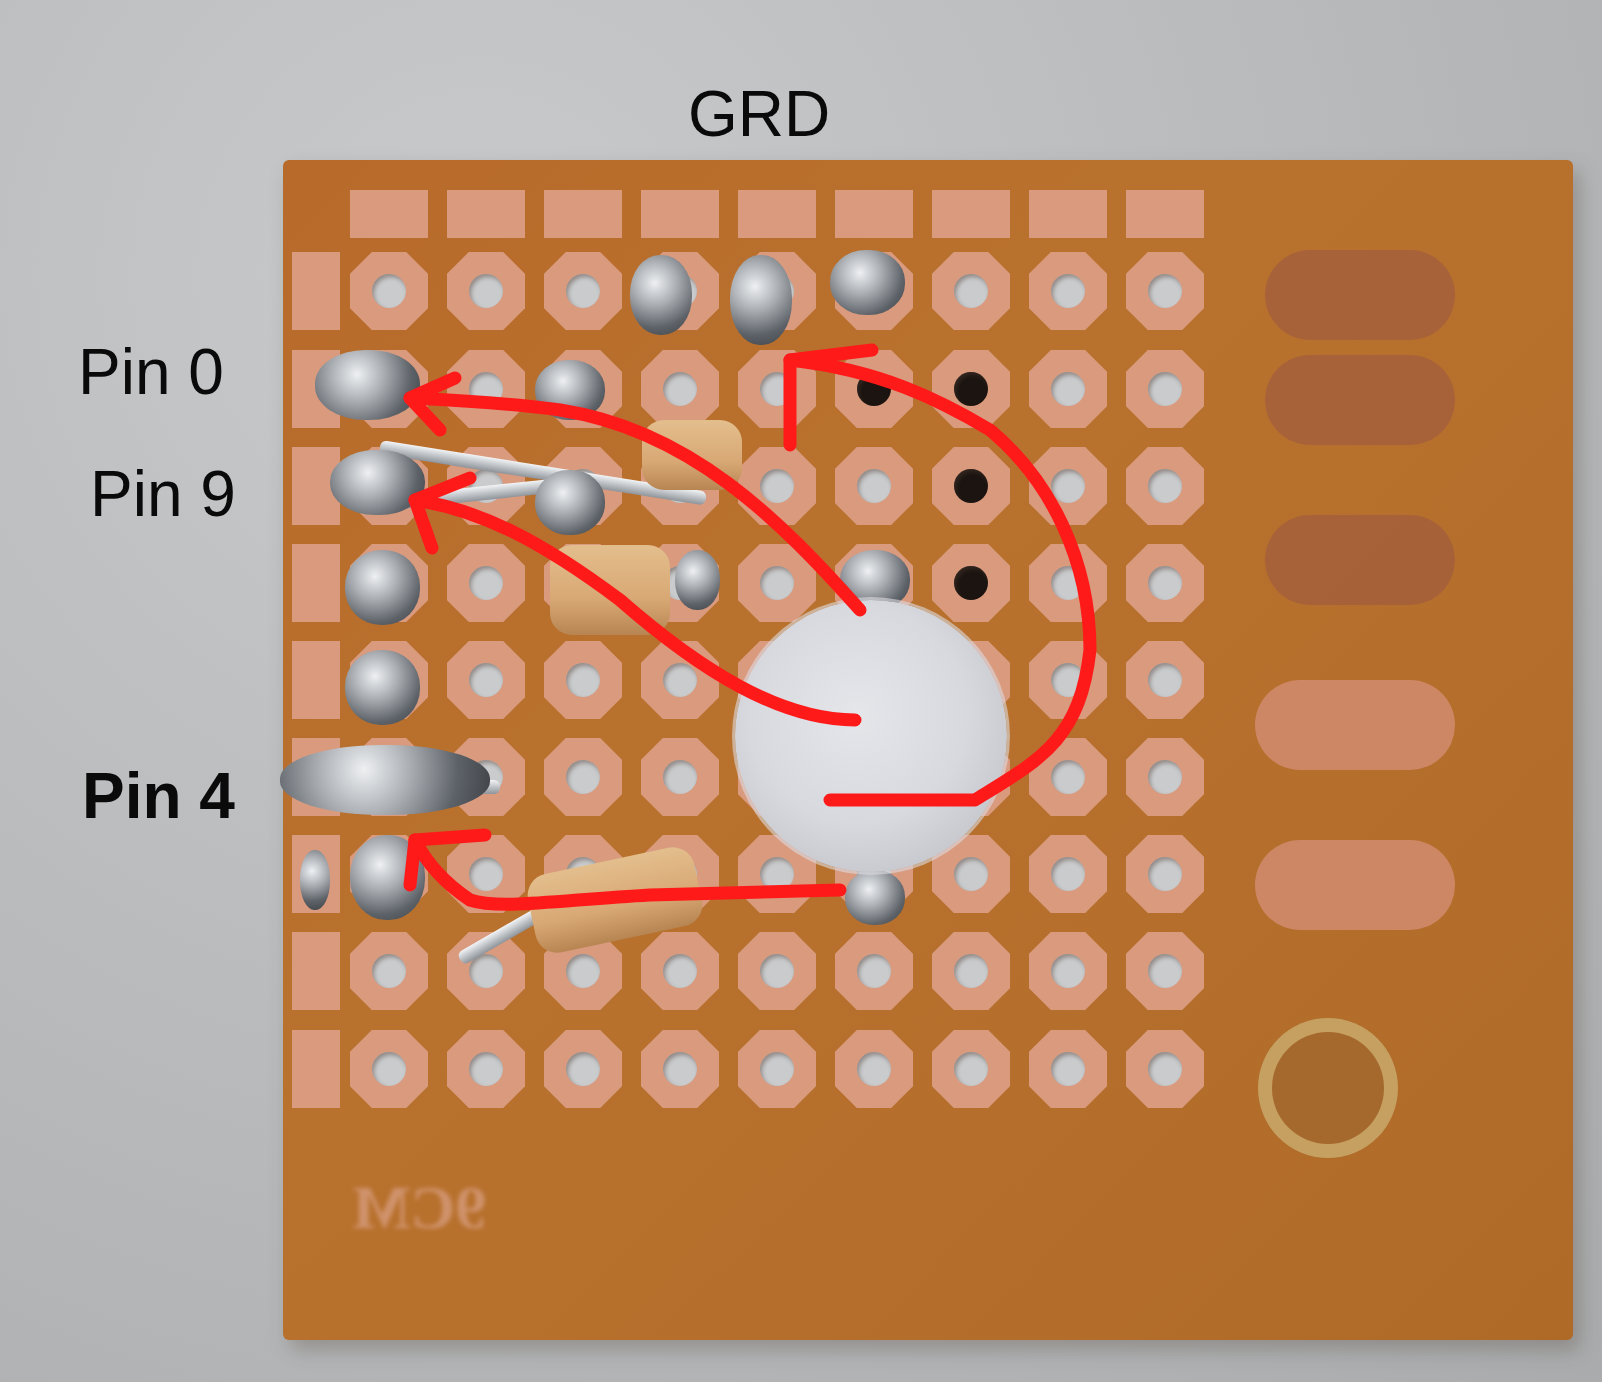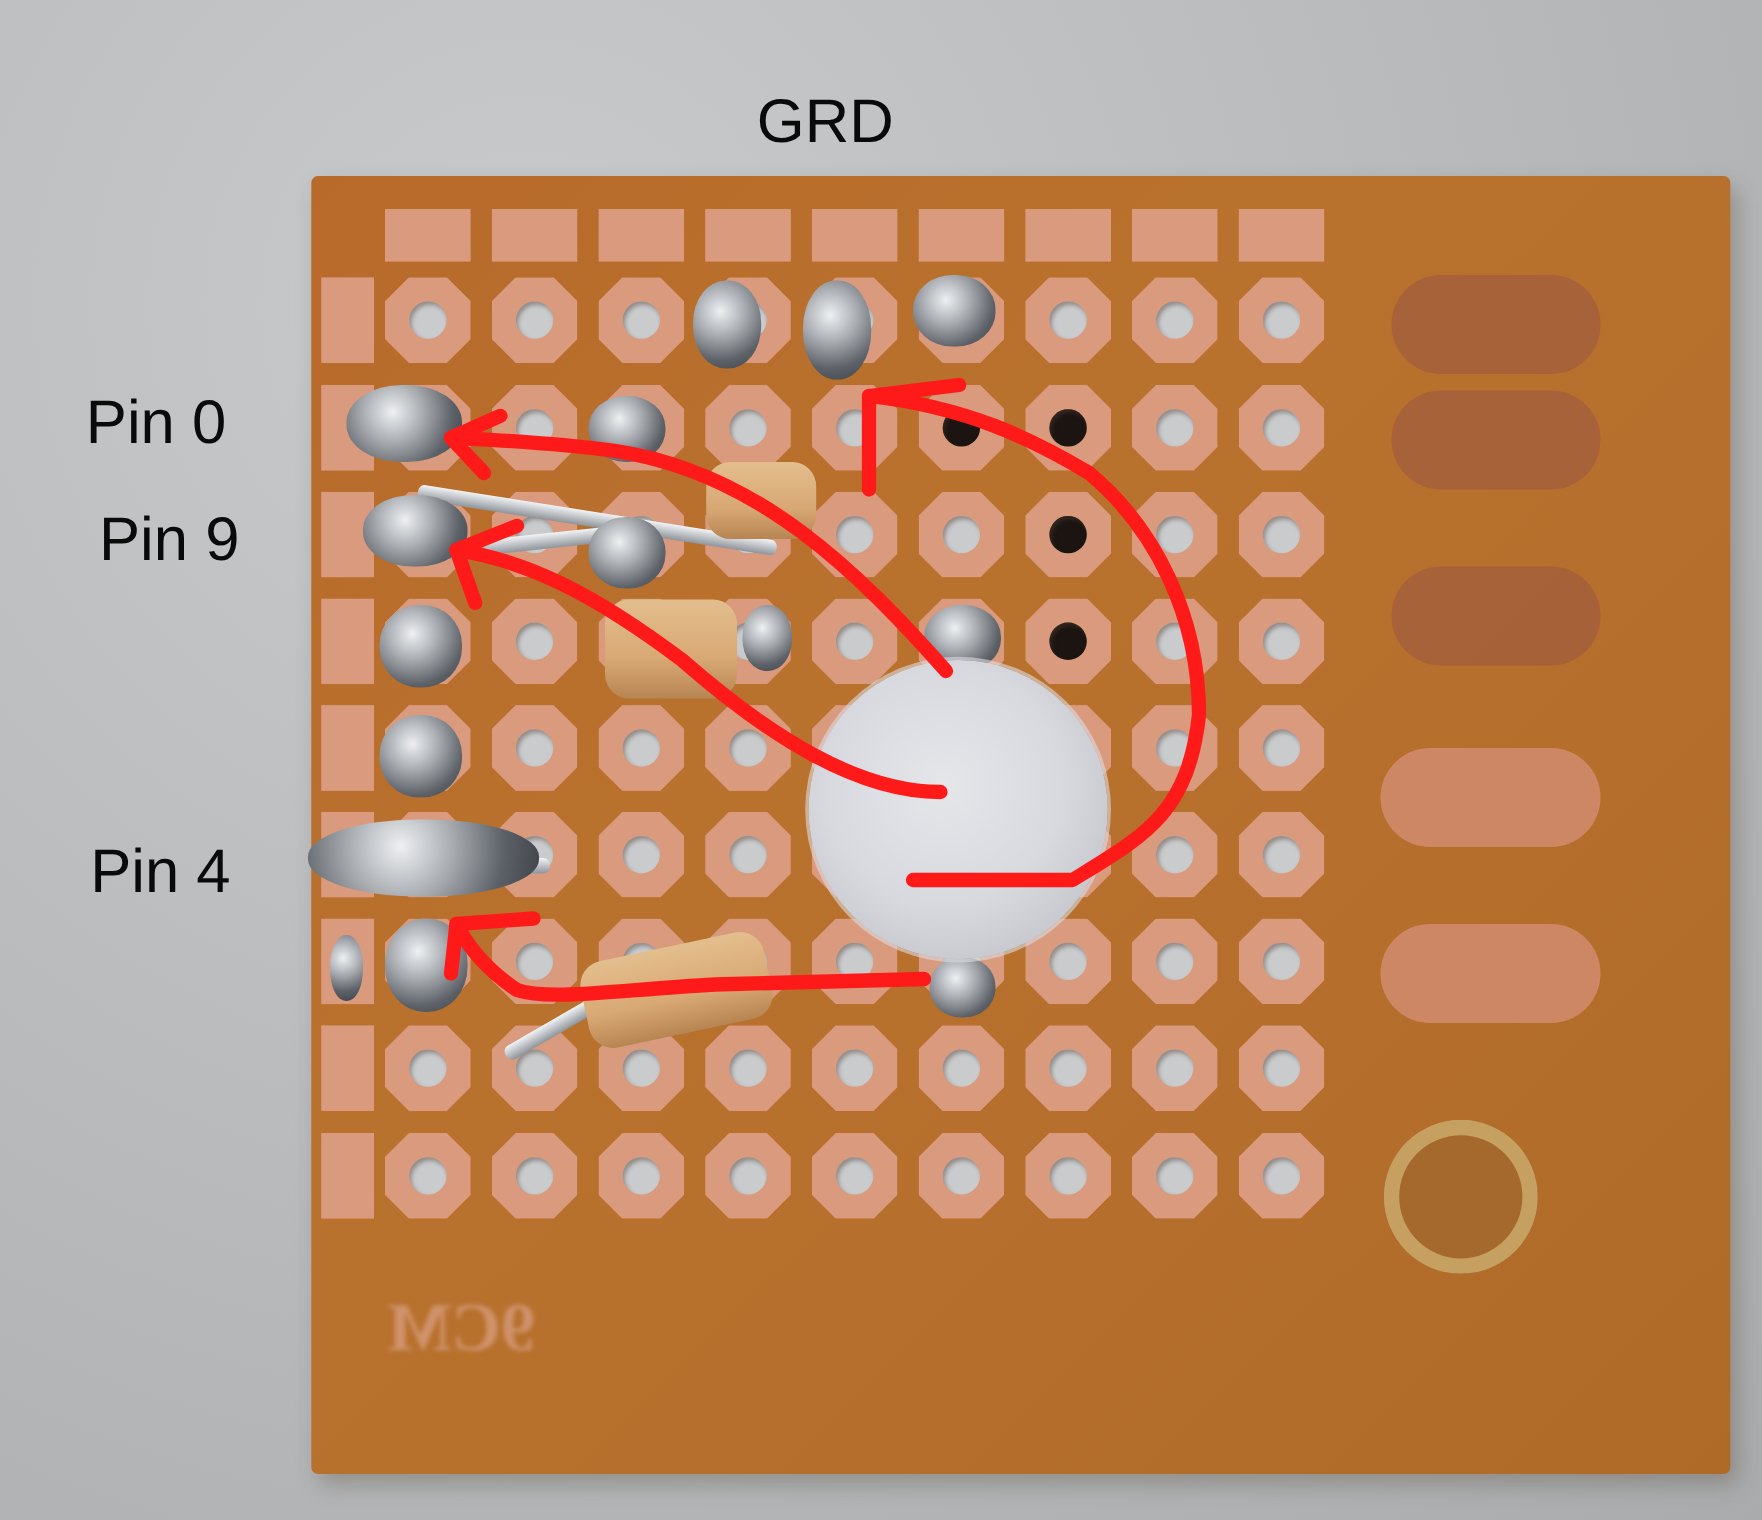--- a/index.html
+++ b/index.html
@@ -1,18 +1,18 @@
 <!DOCTYPE html>
 <html><head>
 <meta charset="utf-8">
 <style>
   html,body{margin:0;padding:0;}
   body{width:1602px;height:1382px;background:#b9bbbd;position:relative;overflow:hidden;font-family:"Liberation Sans",sans-serif;}
   .bg{position:absolute;inset:0;background:radial-gradient(ellipse at 30% 20%,#c8cacb 0%,#b7b9bb 55%,#a9abad 100%);}
-  .label{position:absolute;color:#0a0a0a;font-size:56px;line-height:1;white-space:nowrap;}
+  .label{position:absolute;color:#0a0a0a;font-size:64px;line-height:1;white-space:nowrap;}
   .board{position:absolute;left:283px;top:160px;width:1290px;height:1180px;
     background:linear-gradient(135deg,#b86a2a 0%,#b9722e 40%,#b06a28 100%);
     border-radius:6px;}
   .board-shadow{position:absolute;left:290px;top:170px;width:1290px;height:1180px;background:rgba(60,40,20,.25);filter:blur(10px);border-radius:8px;}
   .pad{position:absolute;width:78px;height:78px;background:#d99a7e;
     clip-path:polygon(28% 0,72% 0,100% 28%,100% 72%,72% 100%,28% 100%,0 72%,0 28%);}
   .pad .hole{position:absolute;left:22px;top:22px;width:34px;height:34px;border-radius:50%;background:#c9cbcd;box-shadow:inset 2px 3px 4px rgba(80,60,50,.45);}
   .pad.dark .hole{background:#1b1410;}
   .oval{position:absolute;height:90px;border-radius:45px;background:#a45f3c;opacity:.85;}
   .oval.bright{background:#cf8a6a;opacity:.9;}
@@ -24,23 +24,23 @@
   .lead{position:absolute;background:linear-gradient(180deg,#f2f4f6,#8e949a);border-radius:6px;}
   .mounting{position:absolute;left:1258px;top:1018px;width:140px;height:140px;border-radius:50%;background:#a5692e;box-shadow:inset 0 0 0 14px #c6a060;}
   svg.arrows{position:absolute;left:0;top:0;}
 </style>
 </head>
 <body>
 
 <div class="bg"></div>
 
 <div class="label" style="left:688px;top:82px;">GRD</div>
-<div class="label" style="left:78px;top:356px;">Pin 0</div>
+<div class="label" style="left:78px;top:340px;">Pin 0</div>
 <div class="label" style="left:90px;top:462px;">Pin 9</div>
-<div class="label" style="left:82px;top:764px;">Pin 4</div>
+<div class="label" style="left:82px;top:764px;font-weight:bold;">Pin 4</div>
 
 <div class="board-shadow"></div>
 <div class="board"></div>
 
 <div id="pads">
     <div class="pad" style="left: 350px; top: 252px;">
       <div class="hole"></div>
     </div>
     <div class="pad" style="left: 447px; top: 252px;">
       <div class="hole"></div>

